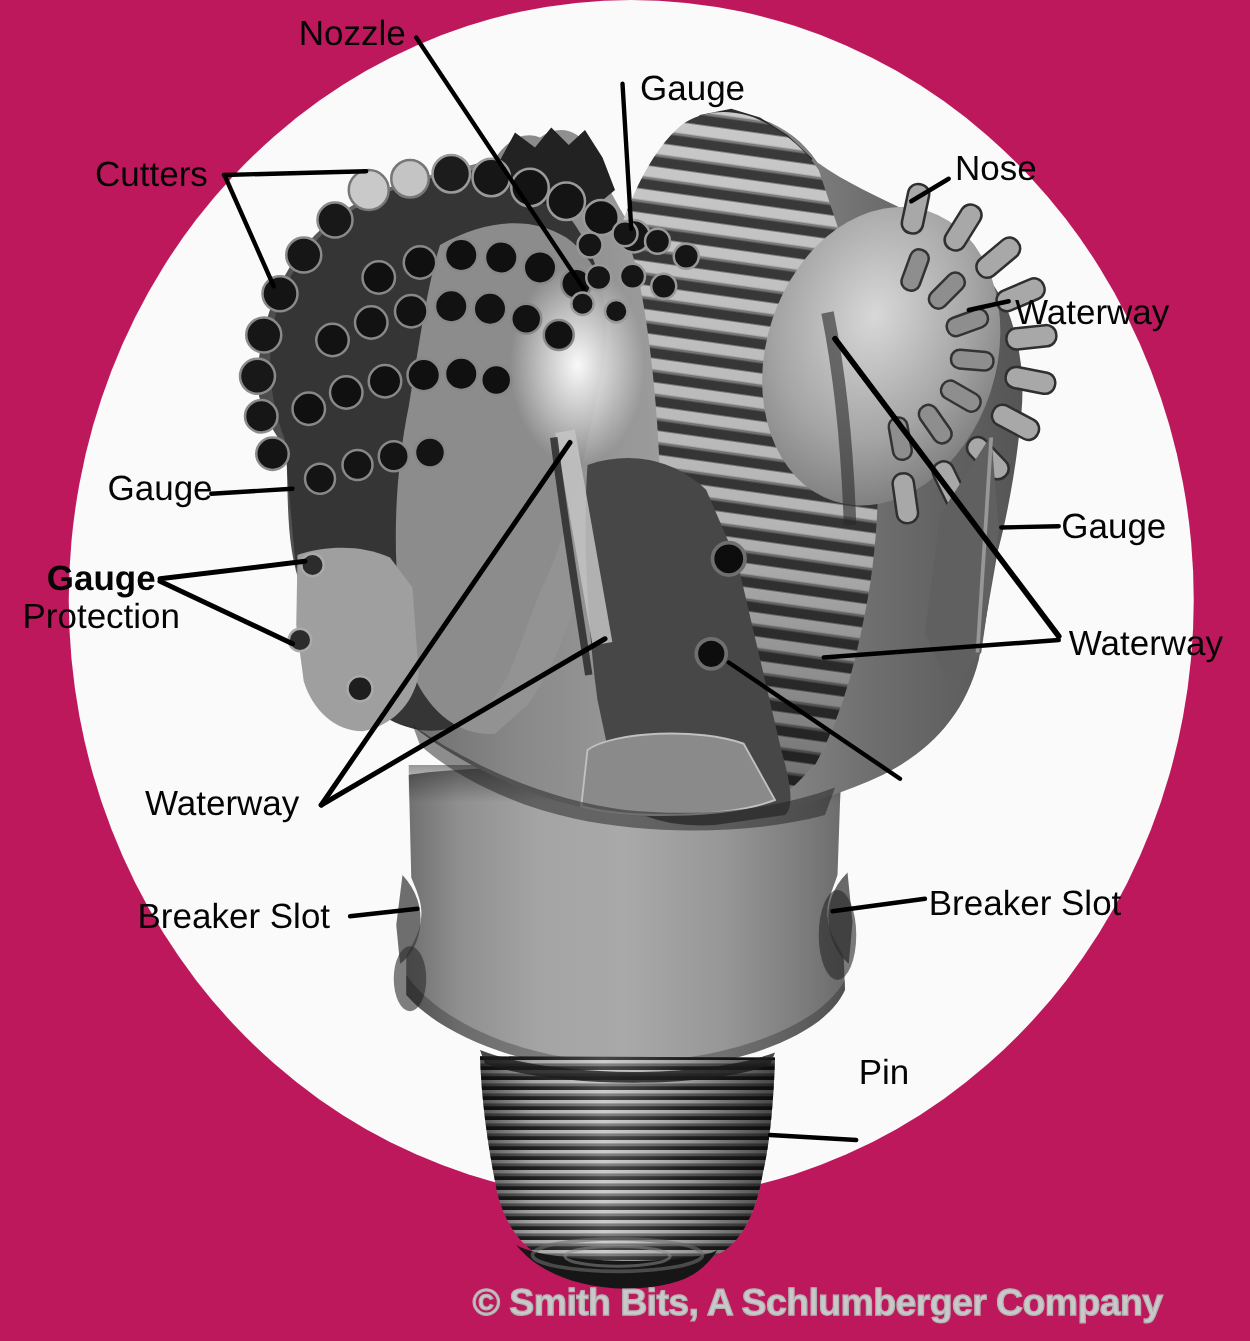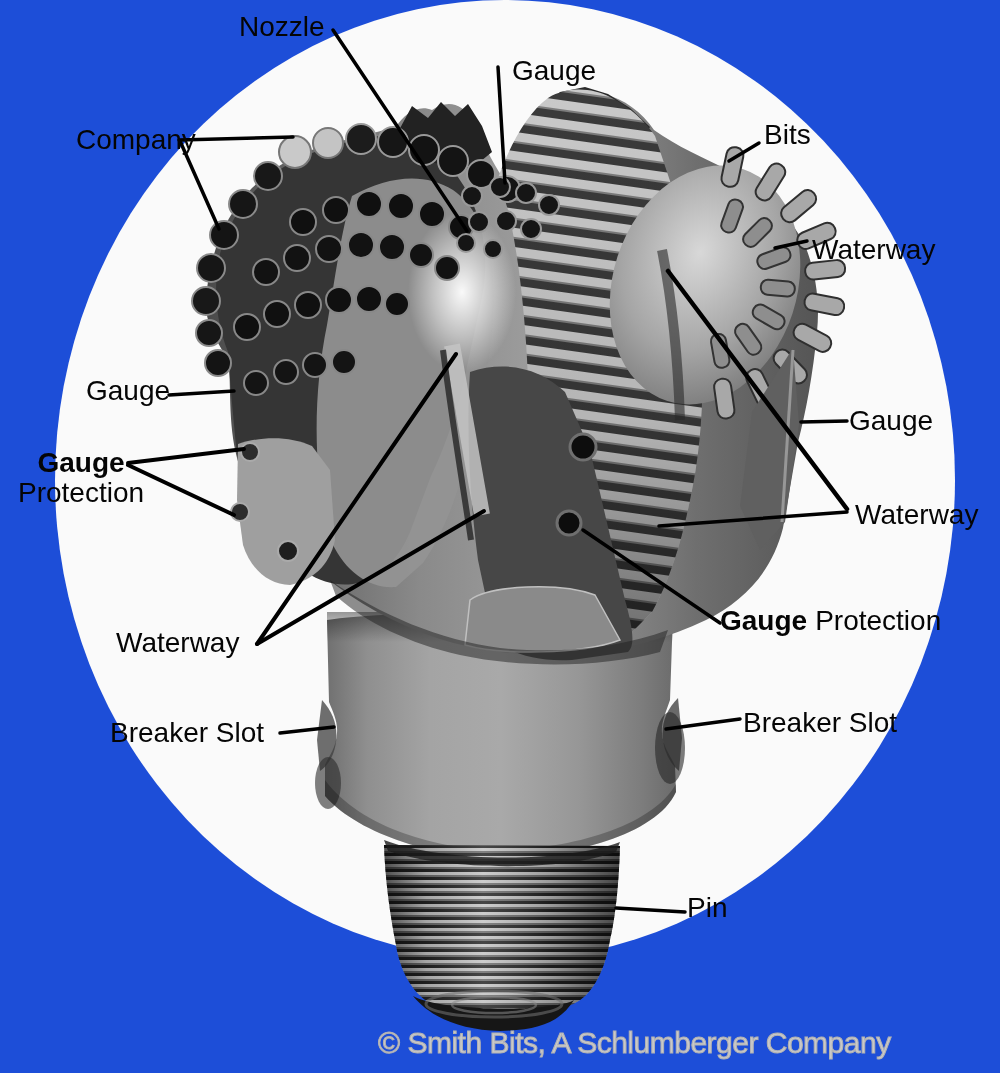--- a/index.html
+++ b/index.html
@@ -1,23 +1,23 @@
 <!DOCTYPE html>
 <html><head>
 <meta charset="utf-8">
 <style>
   html,body{margin:0;padding:0;background:#fff;}
-  .stage{position:relative;width:1000px;height:1073px;background:#1d4ed8;overflow:hidden;
+  .stage{position:relative;width:1000px;height:1073px;background:#be185d;overflow:hidden;
          font-family:"Liberation Sans", sans-serif;}
   .stage svg{position:absolute;left:0;top:0;}
   .label{position:absolute;font-size:28px;line-height:1.06;color:#050505;white-space:nowrap;}
   .label .b{font-weight:bold;}
   .label .gap{margin-left:8px;}
   .label.center2{text-align:center;white-space:normal;}
-  .copyright{position:absolute;font-size:30px;font-weight:normal;letter-spacing:-0.5px;
+  .copyright{position:absolute;font-size:30px;font-weight:bold;letter-spacing:-0.5px;
              color:#c9c9c9;-webkit-text-stroke:1px #b2b2b2;white-space:nowrap;}
 </style>
 </head>
 <body>
 
 <div class="stage">
 
   <svg width="1000" height="1073" viewBox="0 0 1000 1073">
     <defs>
       <linearGradient id="headG" x1="0" y1="0" x2="1" y2="0">
@@ -261,36 +261,33 @@
       <path d="M 659,526 L 847,512" stroke-width="3.5"></path>
       <path d="M 583,530 L 720,623" stroke-width="3.5"></path>
       <path d="M 280,733 L 334,727" stroke-width="3.5"></path>
       <path d="M 666,729 L 740,719" stroke-width="3.5"></path>
       <path d="M 616,908 L 685,912" stroke-width="3.5"></path>
     </g>
   </svg>
 
   <div class="label" style="left:239px;top:12px">Nozzle</div>
   <div class="label" style="left:512px;top:56px">Gauge</div>
-  <div class="label" style="left:76px;top:125px">Company</div>
-  <div class="label" style="left:764px;top:120px">Bits</div>
+  <div class="label" style="left:76px;top:125px">Cutters</div>
+  <div class="label" style="left:764px;top:120px">Nose</div>
   <div class="label" style="left:812px;top:235px">Waterway</div>
   <div class="label" style="left:86px;top:376px">Gauge</div>
 
   <div class="label center2" style="left:8px;top:448px;width:146px">
     <div class="b">Gauge</div>
     <div>Protection</div>
   </div>
 
   <div class="label" style="left:116px;top:628px">Waterway</div>
   <div class="label b" style="left:849px;top:406px">Gauge</div>
   <div class="label" style="left:855px;top:500px">Waterway</div>
 
-  <div class="label" style="left:720px;top:606px">
-    <span class="b">Gauge</span><span class="gap">Protection</span>
-  </div>
 
   <div class="label" style="left:110px;top:718px">Breaker Slot</div>
   <div class="label" style="left:743px;top:708px">Breaker Slot</div>
-  <div class="label" style="left:687px;top:893px">Pin</div>
+  <div class="label" style="left:687px;top:843px">Pin</div>
 
   <div class="copyright" style="left:378px;top:1026px">© Smith Bits, A Schlumberger Company</div>
 </div>
 
 </body></html>

